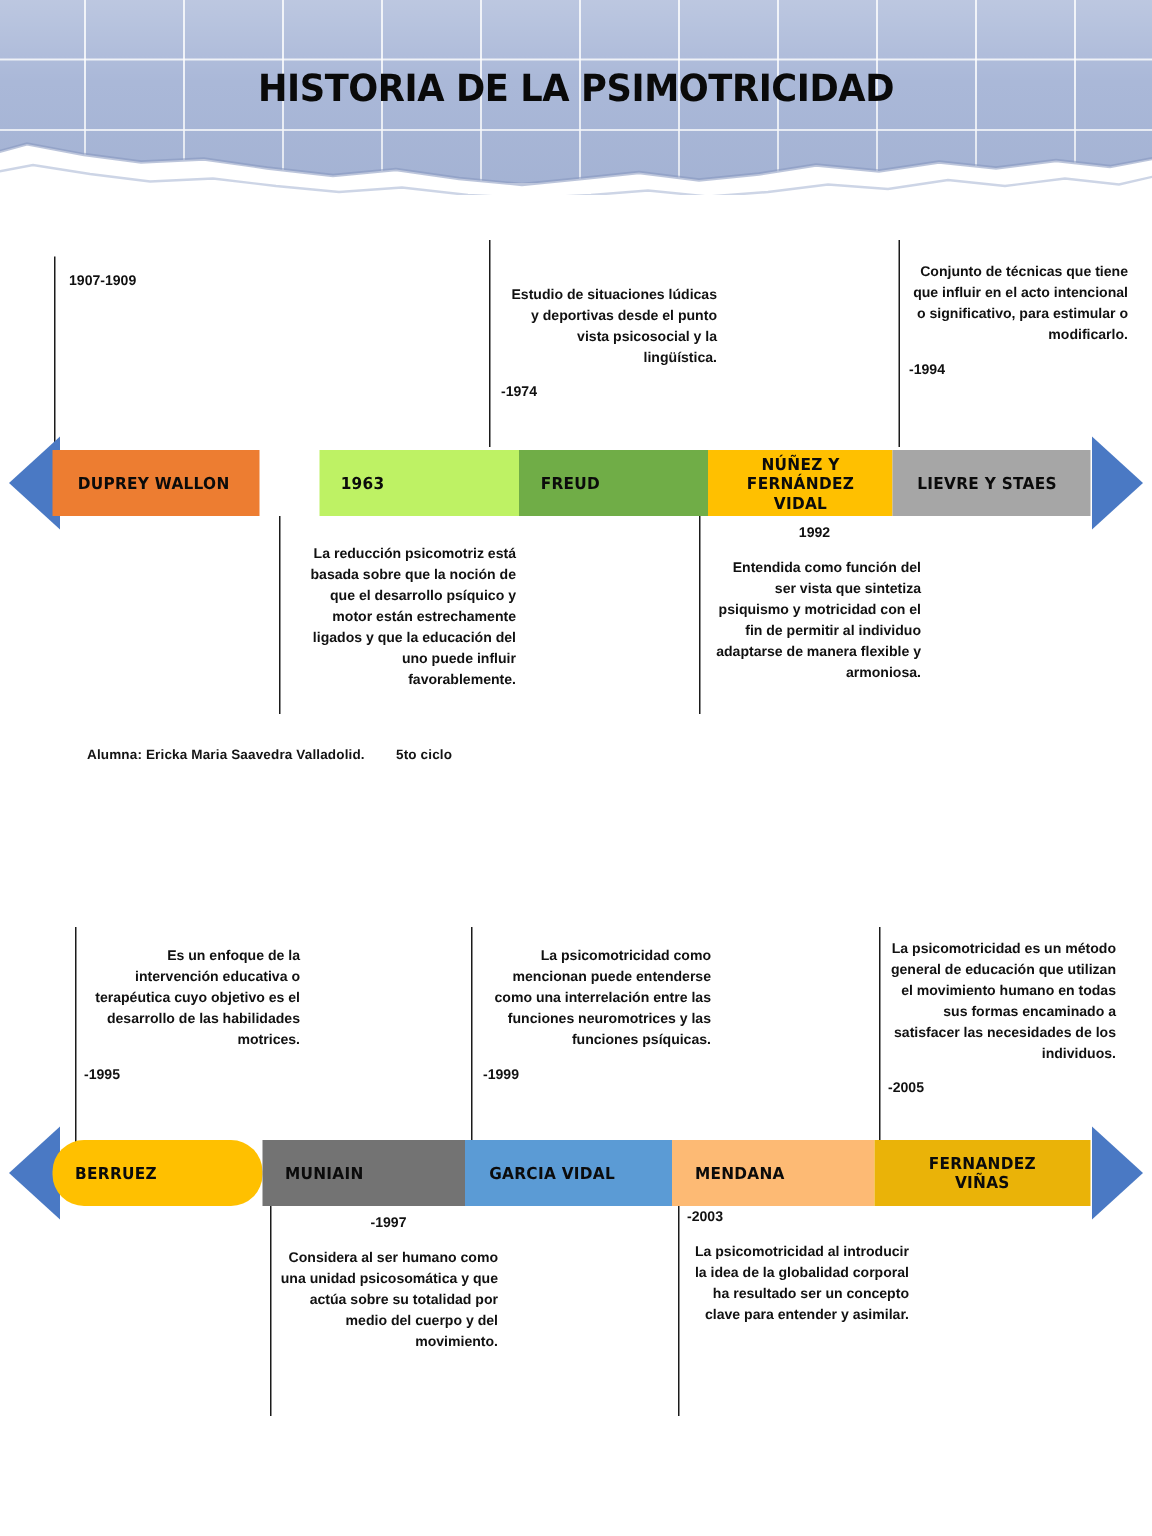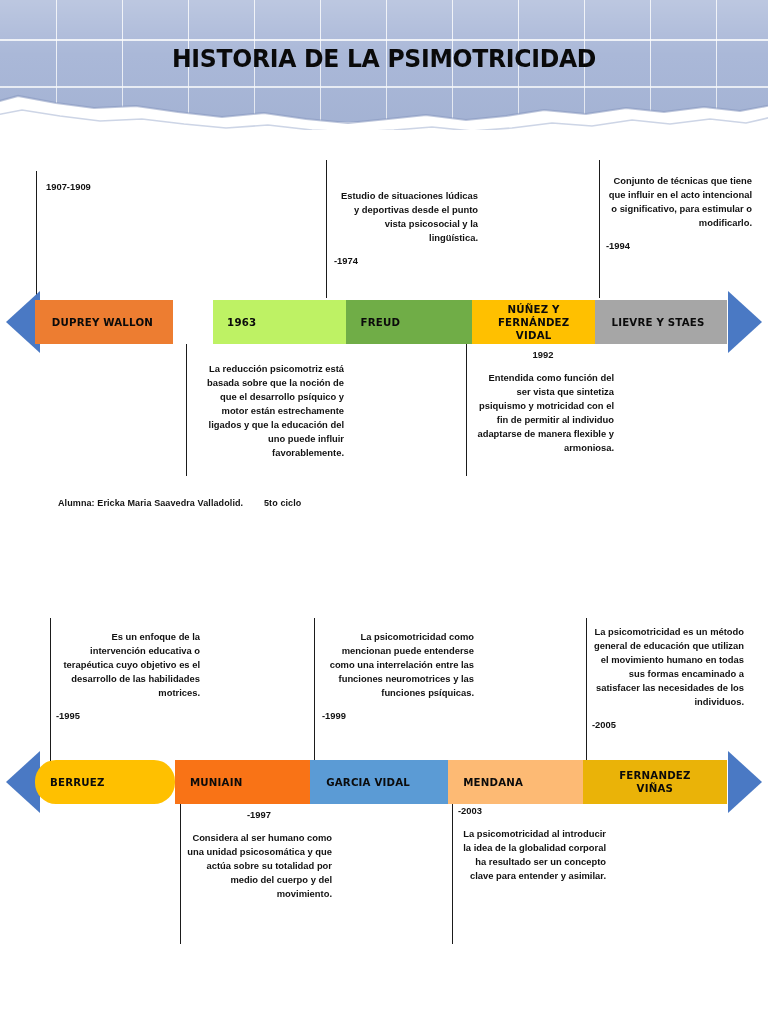--- a/index.html
+++ b/index.html
@@ -254,21 +254,21 @@
   </div>
   <div class="tick" style="left:586px; top:6px; height:163px;"></div>
 
   <div class="bar-row" style="top:148px;">
     <div class="arrow arrow-left"></div>
     <div class="arrow arrow-right"></div>
     <div class="bar">
       <div class="seg" style="flex:140; background:#FFC000;border-radius:21px;">
         <span>BERRUEZ</span>
       </div>
-      <div class="seg" style="flex:135; background:#f97316;">
+      <div class="seg" style="flex:135; background:#737373;">
         <span>MUNIAIN</span>
       </div>
       <div class="seg" style="flex:138; background:#5B9BD5;">
         <span>GARCIA VIDAL</span>
       </div>
       <div class="seg" style="flex:134; background:#fdba74;">
         <span>MENDANA</span>
       </div>
       <div class="seg" style="flex:145; background:#eab308;">
         <span>FERNANDEZ VIÑAS</span>

